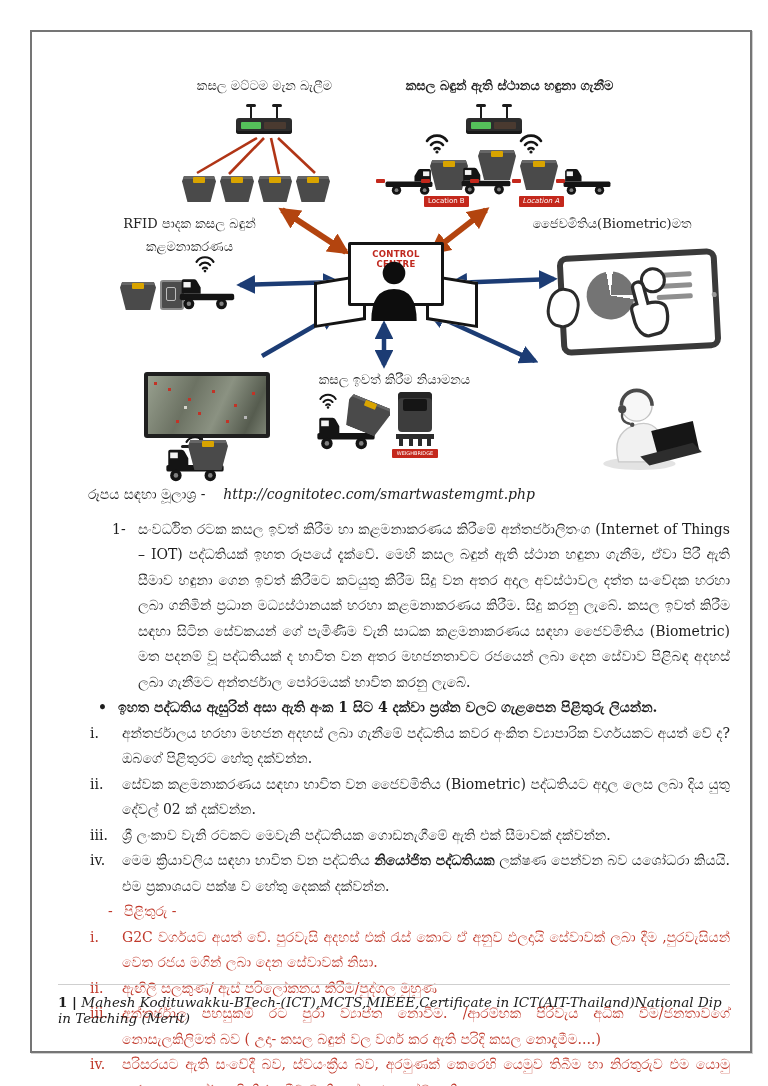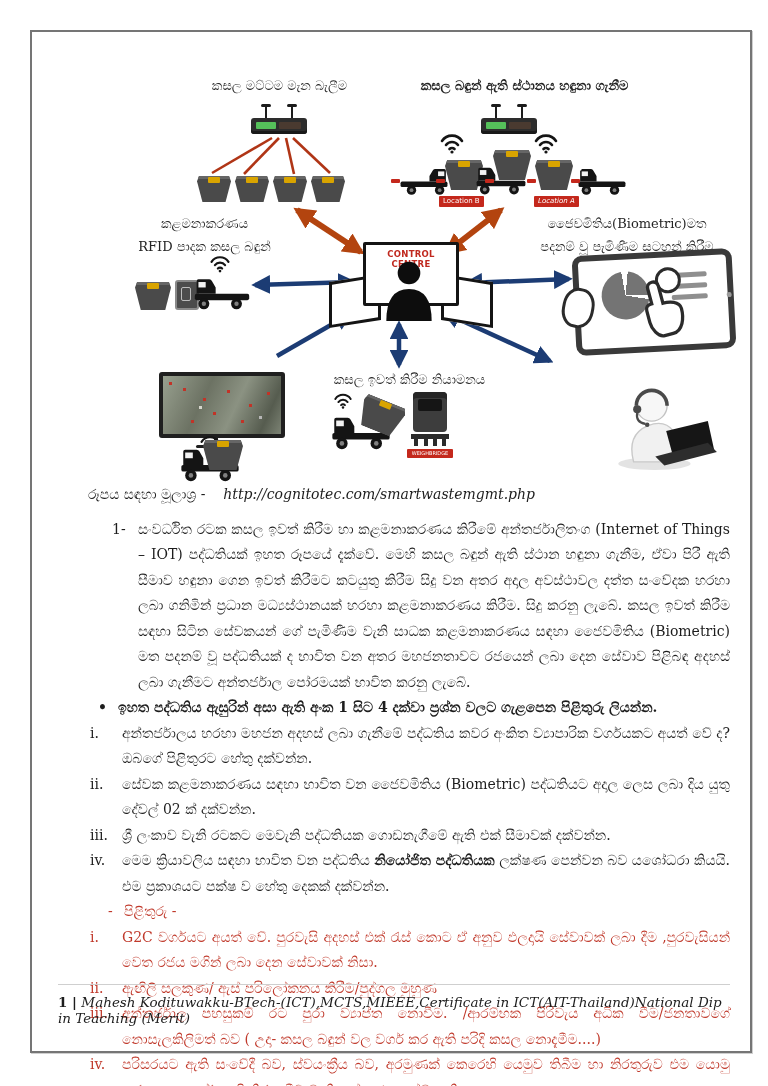--- a/index.html
+++ b/index.html
@@ -65,21 +65,21 @@
   .ansh .mk{flex:0 0 16px;}
   .footer{position:absolute;left:26px;right:20px;top:952px;border-top:1px solid #cfcfcf;padding-top:9px;font-size:13.5px;line-height:16px;}
   .footer .pg{font-weight:bold;font-style:normal;}
   .footer .ft{font-style:italic;}
 </style>
 </head>
 <body>
 
 <div class="page">
 
-  <div class="abs" style="left:15px;top:0;width:606px;height:445px;">
+  <div class="abs" style="left:0;top:0;width:606px;height:445px;">
 
     <svg class="abs" style="left:0;top:0;" width="718" height="445" viewBox="0 0 718 445">
       <defs>
         <marker id="mb" viewBox="0 0 10 10" refX="8" refY="5" markerWidth="4.2" markerHeight="4.2" orient="auto-start-reverse">
             <path d="M0 0 L10 5 L0 10 z" fill="#1c3c74"></path>
           </marker>
         <marker id="mr" viewBox="0 0 10 10" refX="8" refY="5" markerWidth="3.6" markerHeight="3.6" orient="auto-start-reverse">
             <path d="M0 0 L10 5 L0 10 z" fill="#b3440f"></path>
           </marker>
       </defs>
@@ -192,22 +192,22 @@
       </svg>
     <div class="dash" style="left:344px;top:147px;"></div>
     <div class="dash" style="left:389px;top:147px;"></div>
     <div class="dash" style="left:438px;top:147px;"></div>
     <div class="dash" style="left:480px;top:147px;"></div>
     <div class="dash" style="left:524px;top:147px;"></div>
     <div class="loctag" style="left:392px;top:164px;">Location B</div>
     <div class="loctag" style="left:487px;top:164px;font-style:italic;">Location A</div>
 
     <div class="dlabel" style="left:70px;top:180px;width:175px;">
+      <div>RFID පාදක කසල බඳුන්</div>
       <div>කළමනාකරණය</div>
-      <div>RFID පාදක කසල බඳුන්</div>
     </div>
     <div class="bin" style="left:88px;top:250px;width:36px;height:28px;">
         <div class="tub"></div>
         <div class="chip"></div>
       </div>
     <div class="rfidtag" style="left:128px;top:248px;"></div>
     <svg class="wifi" style="left:162px;top:222px;" width="22" height="19" viewBox="0 0 26 22">
         <g fill="none" stroke="#151515" stroke-width="2.6" stroke-linecap="round">
           <path d="M3 9 a12 12 0 0 1 20 0"></path>
           <path d="M7 13 a7.5 7.5 0 0 1 12 0"></path>
@@ -220,21 +220,20 @@
         <path d="M4 24 V10 q0 -2 2 -2 h12 q2 0 3 2 l4 7 v7 z" fill="#141414"></path>
         <rect x="6" y="11" width="8" height="6" fill="#f2f2f2"></rect>
         <circle cx="12" cy="35" r="6" fill="#141414"></circle>
         <circle cx="12" cy="35" r="2.4" fill="#808080"></circle>
         <circle cx="48" cy="35" r="6" fill="#141414"></circle>
         <circle cx="48" cy="35" r="2.4" fill="#808080"></circle>
       </svg>
 
     <div class="dlabel" style="left:470px;top:180px;width:220px;">
       <div>ජෛවමිතිය(Biometric)මත</div>
-      <div>පදනම් වූ පැමිණීම සටහන් කිරීම</div>
     </div>
     <div class="tablet">
       <div class="pie"></div>
       <div class="mline" style="top:16px;"></div>
         <div class="mline" style="top:27px;"></div>
         <div class="mline" style="top:38px;"></div>
       <div class="touchring"></div>
       <svg style="position:absolute;left:62px;top:20px;transform:rotate(-12deg);" width="44" height="62" viewBox="0 0 40 56">
           <path d="M15 2 c3 0 5 2 5 5 v16 c6 0 15 2 15 9 c0 9 -4 20 -13 20 h-8 c-6 0 -10 -9 -10 -15 v-11 c0 -3 2 -5 5 -5 h1 V7 c0 -3 2 -5 5 -5 z" fill="#fff" stroke="#2b2b2b" stroke-width="3"></path>
         </svg>

